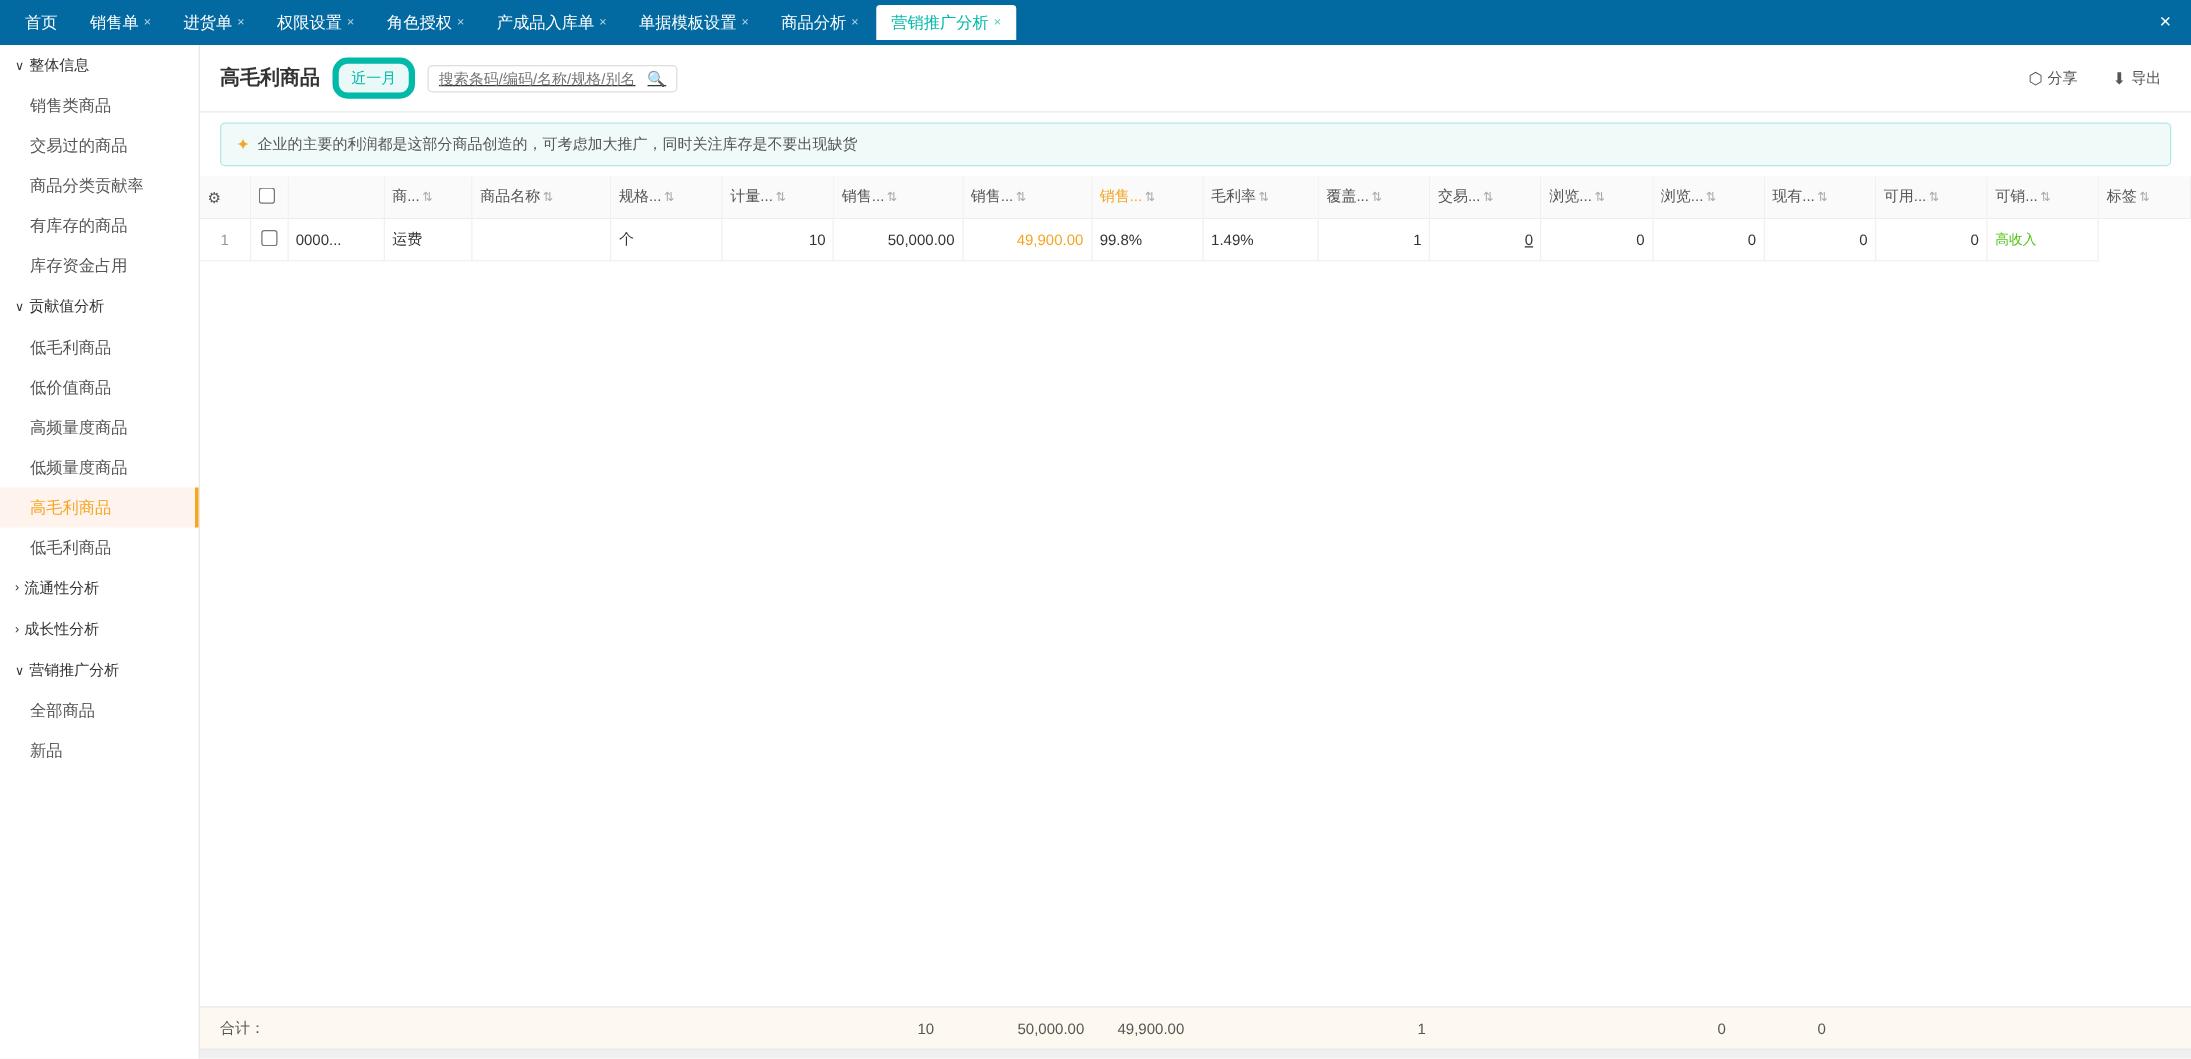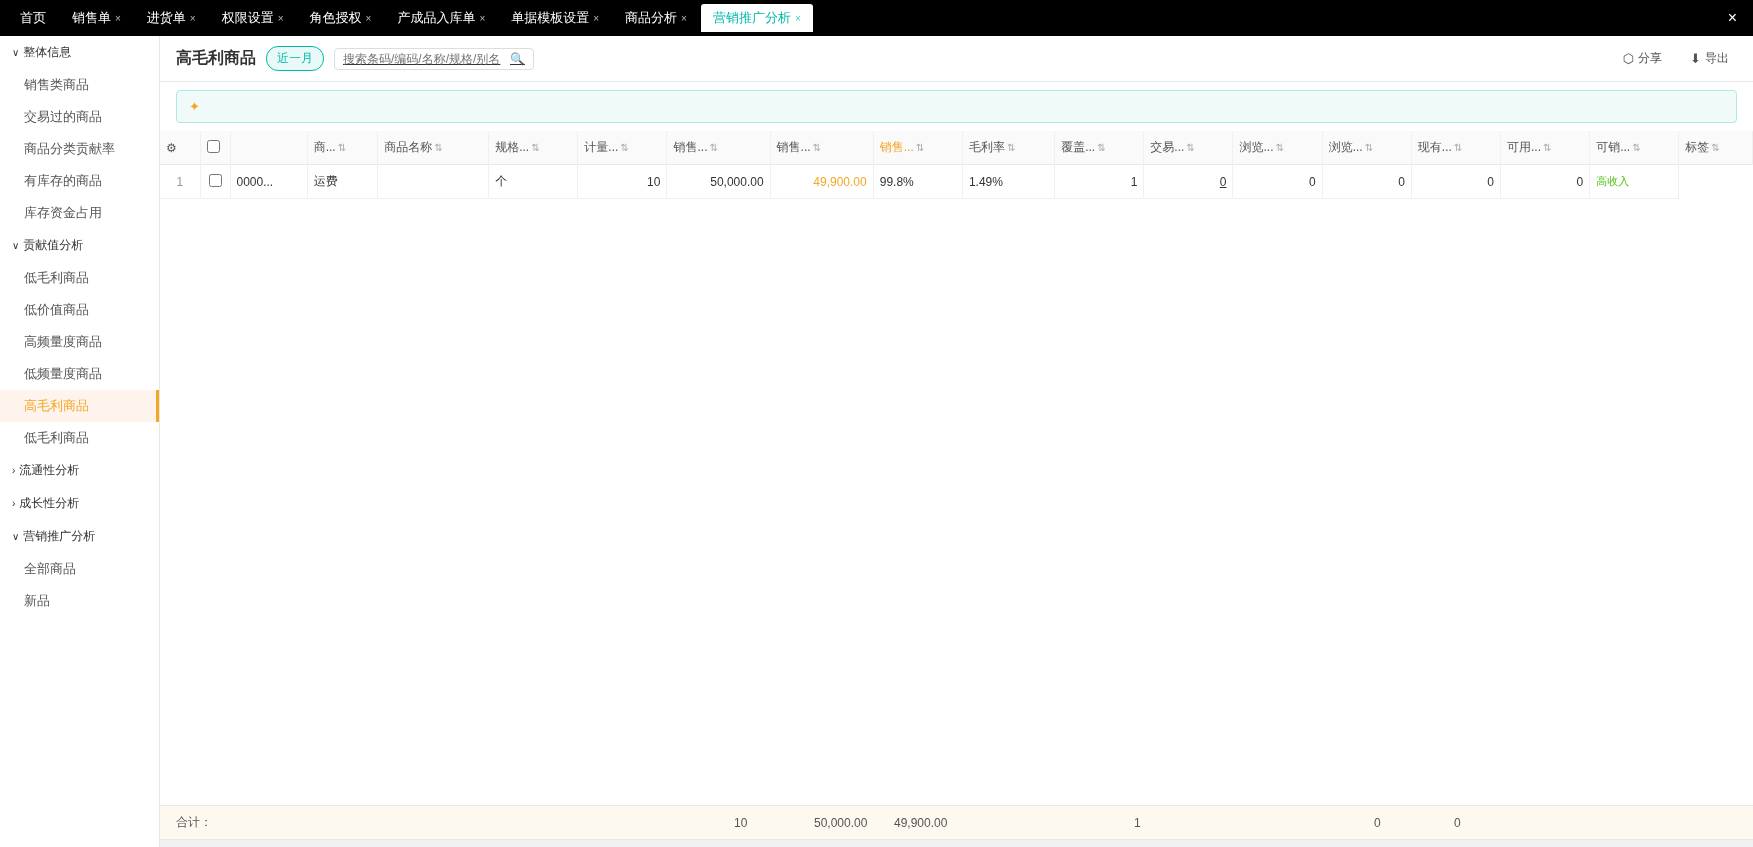--- a/index.html
+++ b/index.html
@@ -2,21 +2,21 @@
 <html><head>
   <meta charset="utf-8">
   <style>
     * { box-sizing: border-box; margin: 0; padding: 0; }
     body { font-family: 'Microsoft YaHei', Arial, sans-serif; font-size: 12px; background: #f5f5f5; color: #333; overflow: hidden; }
 
     
     .top-nav {
       display: flex;
       align-items: center;
-      background: #000000;
+      background: #0369a1;
       height: 36px;
       padding: 0 8px;
       gap: 2px;
     }
     .nav-tab {
       display: flex;
       align-items: center;
       padding: 0 12px;
       height: 28px;
       color: #fff;
@@ -94,21 +94,21 @@
       flex-shrink: 0;
     }
     .content-title {
       font-size: 16px;
       font-weight: 600;
       color: #333;
     }
     .filter-btn {
       padding: 3px 10px;
       background: #fff;
-      border: 1px solid #3b82f6;
+      border: 5px solid #3b82f6;
       border-radius: 12px;
       font-size: 12px;
       color: #666;
       cursor: pointer;
     }
     .filter-btn.active {
       background: #e8f9f7;
       border-color: #00b9a8;
       color: #00b9a8;
     }
@@ -355,20 +355,21 @@
         </div>
         <div class="action-btn">
           <span style="font-size:13px;">⬇</span>
           <span>导出</span>
         </div>
       </div>
     </div>
 
     <div class="info-banner">
       <span class="info-icon">✦</span>
+      <span>企业的主要的利润都是这部分商品创造的，可考虑加大推广，同时关注库存是不要出现缺货</span>
     </div>
 
     <div class="table-container">
       <table>
         <thead id="table-head">
             <tr>
               <th><span>⚙</span></th>
               <th><input type="checkbox" style=""></th>
               <th></th>
               <th>

